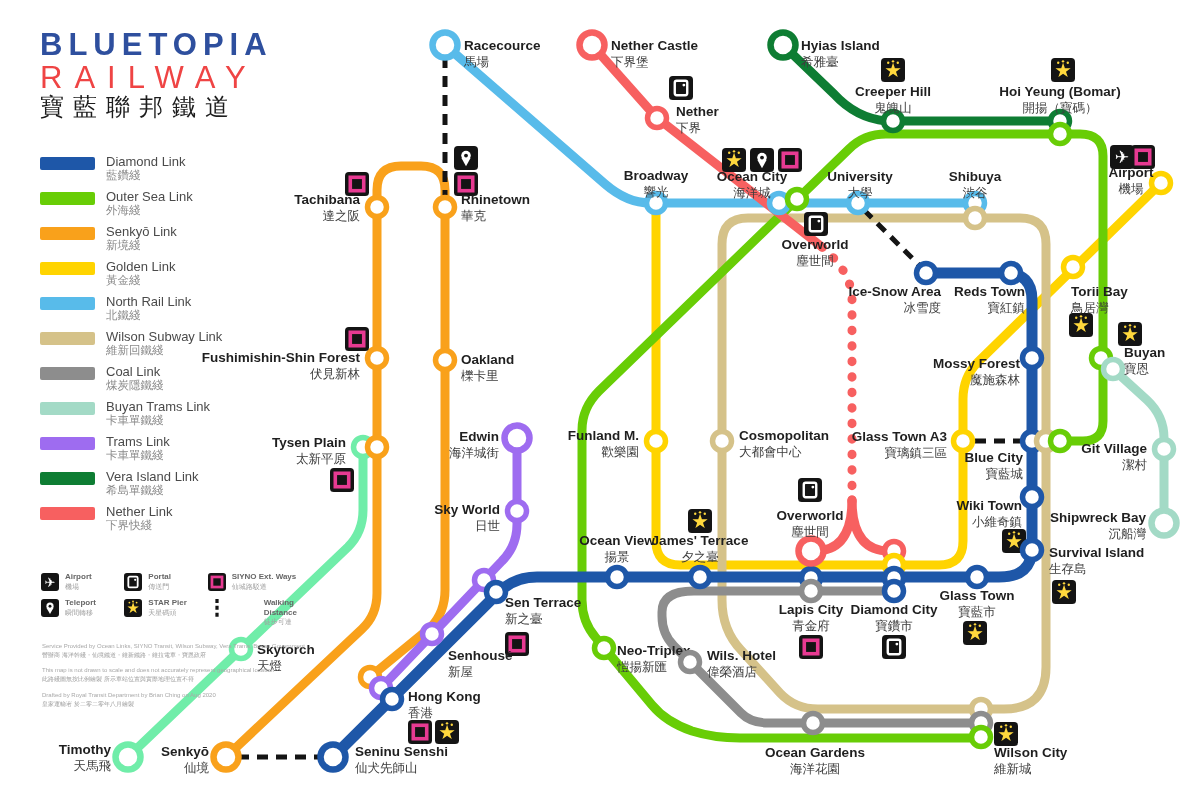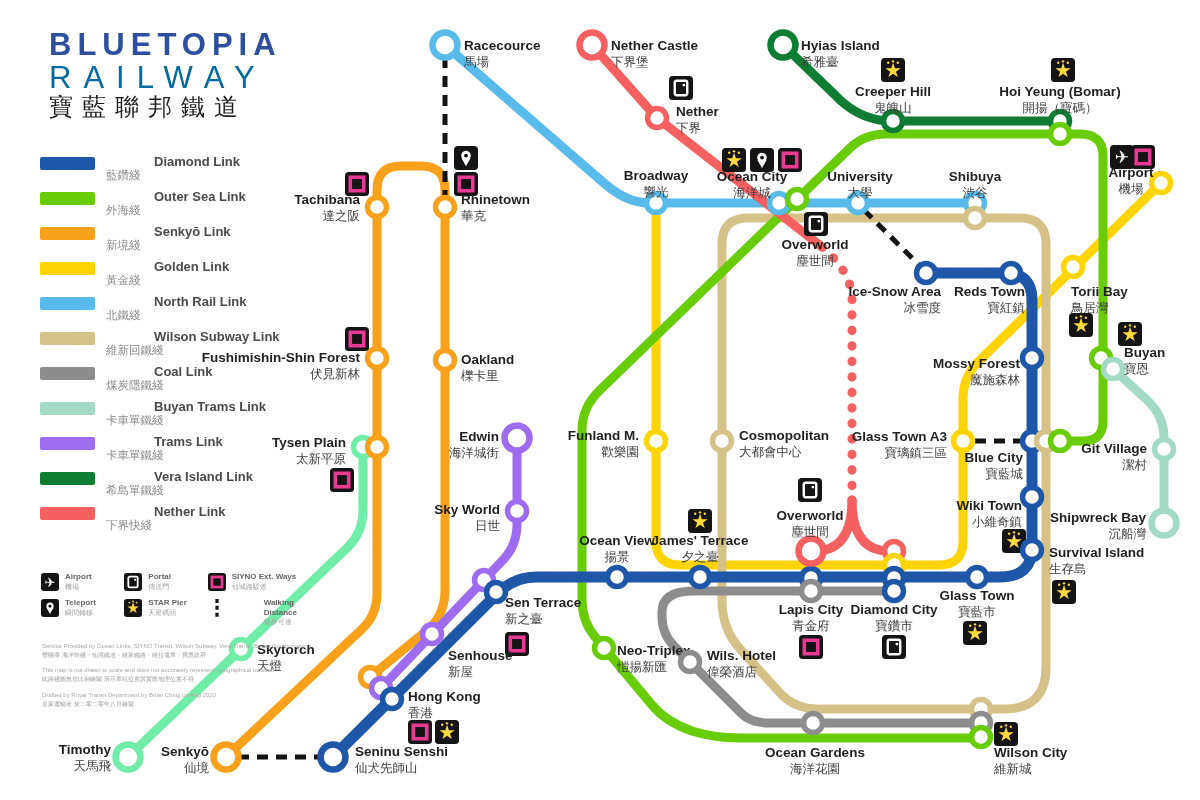--- a/index.html
+++ b/index.html
@@ -1,27 +1,27 @@
 <!DOCTYPE html>
 <html><head>
 <meta charset="utf-8">
 <style>
   html,body{margin:0;padding:0;background:#ffffff;font-family:"Liberation Sans",sans-serif;}
   #canvas{position:relative;width:1200px;height:800px;background:#fff;overflow:hidden;}
   #mapsvg{position:absolute;left:0;top:0;}
   
-  #logo{position:absolute;left:49px;top:28px;line-height:1.08;}
+  #logo{position:absolute;left:40px;top:28px;line-height:1.08;}
   #logo .l1{font-size:31px;font-weight:bold;letter-spacing:6px;color:#2e4f9e;}
-  #logo .l2{font-size:31px;font-weight:300;letter-spacing:12px;color:#0369a1;}
+  #logo .l2{font-size:31px;font-weight:300;letter-spacing:12px;color:#ef4444;}
   #logo .l3{font-size:24px;letter-spacing:9px;color:#1c1c1c;font-family:"DejaVu Serif",serif;}
   
   #legend{position:absolute;left:40px;top:155px;}
   .lg-row{display:flex;align-items:flex-start;margin-bottom:9px;height:26px;}
   .lg-swatch{width:55px;height:13px;border-radius:2px;margin-right:11px;margin-top:2px;flex:none;}
-  .lg-en{font-size:13px;color:#4a4a4a;font-weight:700;line-height:1.05;margin-left:48px;}
+  .lg-en{font-size:13px;color:#4a4a4a;font-weight:400;line-height:1.05;}
   .lg-zh{font-size:11.5px;color:#8a8a8a;font-family:"DejaVu Serif",serif;line-height:1.2;}
   
   #iconlegend{position:absolute;left:40px;top:572px;width:280px;}
   .il-row{display:flex;margin-bottom:6px;}
   .il-item{display:flex;align-items:flex-start;margin-right:10px;}
   .il-item svg{flex:none;margin-right:5px;}
   .il-en{font-size:8px;color:#666;font-weight:bold;line-height:1.2;}
   .il-zh{font-size:7px;color:#a0a0a0;font-family:"DejaVu Serif",serif;}
   
   #fineprint{position:absolute;left:42px;top:642px;width:300px;}

